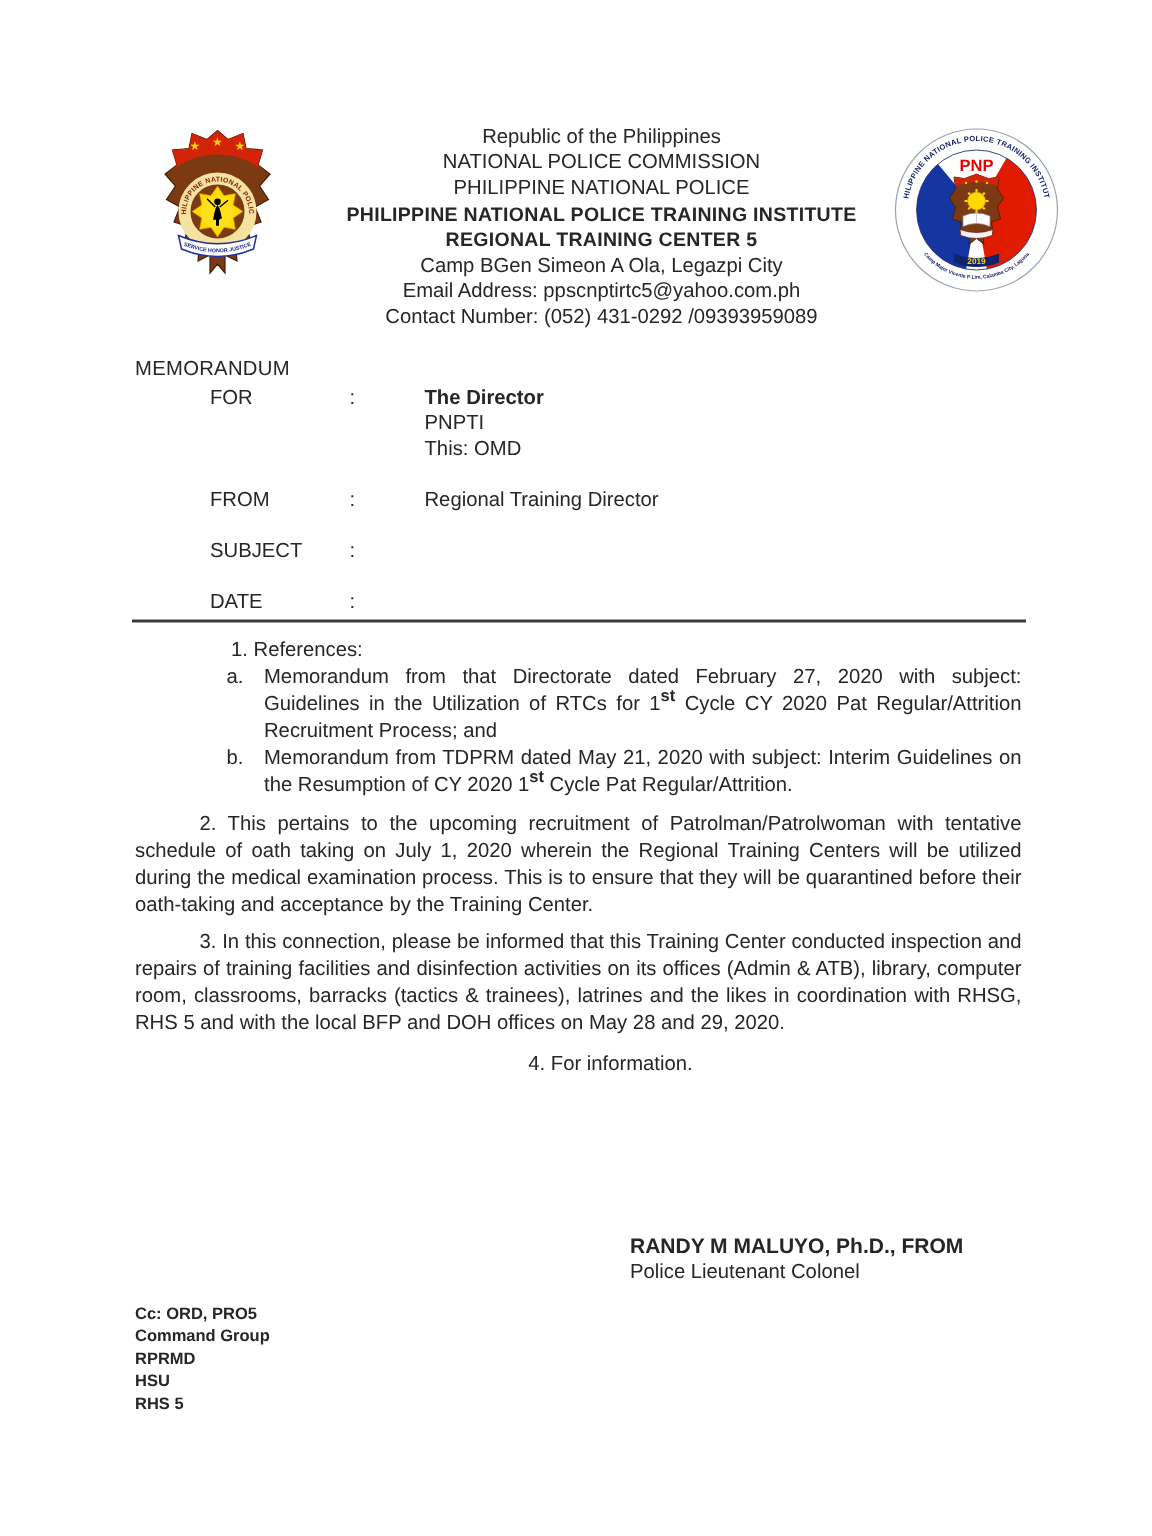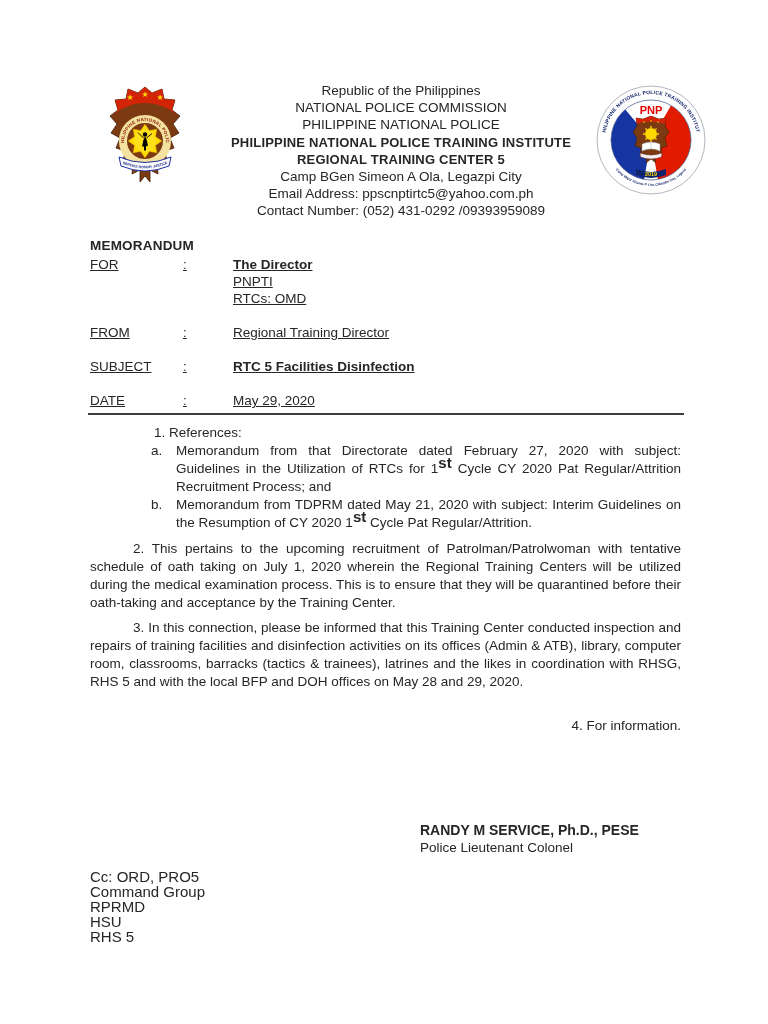--- a/index.html
+++ b/index.html
@@ -14,36 +14,36 @@
   .header-text {
     position:absolute; left:201px; top:82px; width:400px;
     text-align:center; font-size:13.5px; line-height:17.2px; white-space:nowrap;
   }
   .header-text .hline-bold { font-weight:bold; font-size:13px; letter-spacing:.2px; }
   
   .content {
     position:absolute; left:90px; top:237px; width:591px;
     font-size:13.5px; line-height:18px;
   }
-  .memo-title { font-weight:bold; line-height:18px; margin:0 0 1px 0; letter-spacing:.2px; }
-  .memo-row { display:grid; grid-template-columns:93px 50px 1fr; line-height:17px; margin-bottom:17px;text-decoration:underline; }
+  .memo-title { font-weight:normal; line-height:18px; margin:0 0 1px 0; letter-spacing:.2px; }
+  .memo-row { display:grid; grid-template-columns:93px 50px 1fr; margin-left:50px; line-height:17px; margin-bottom:17px; }
   .memo-row.last { margin-bottom:4px; }
   .bold { font-weight:bold; }
   .separator { height:0; border-bottom:2px solid #3d3d3d; margin:0 -3px 9px -2px; }
   .refs-heading { margin-left:64px; }
   .ref-item { position:relative; margin-left:86px; text-align:justify; }
   .ref-item .marker { position:absolute; left:-25px; }
   .para { text-align:justify; text-indent:43px; margin:8px 0 0 0; }
   .para.p3 { margin-top:7px; }
-  .para.p4 { margin-top:26px; text-align:right; }
-  sup.ord { font-size:15px; font-weight:bold; line-height:0; vertical-align:super; }
+  .para.p4 { margin-top:9px; text-align:center; }
+  sup.ord { font-size:11px; font-weight:bold; line-height:0; vertical-align:super; }
   
   .signature { position:absolute; left:420px; top:821px; line-height:18px; font-size:13.5px; }
   .signature .name { font-weight:bold; font-size:14px; }
-  .cc-block { position:absolute; left:90px; top:869px; font-size:15px; line-height:15px; }
+  .cc-block { position:absolute; left:90px; top:869px; font-size:11px; line-height:15px;font-weight:bold; }
 </style>
 </head>
 <body>
 
 <div class="page">
 
   <svg class="seal-left" viewBox="0 0 76 105" xmlns="http://www.w3.org/2000/svg">
     <path d="M38,2 L45,8 L55,4 L57,14 L68,15 L65,25 L73,31 L66,39 L72,48 L63,53 L67,63 L58,66 L60,77 L50,77 L51,89 L43,85 L43,97 L38,91 L33,97 L33,85 L25,89 L26,77 L16,77 L18,66 L9,63 L13,53 L4,48 L10,39 L3,31 L11,25 L8,15 L19,14 L21,4 L31,8 Z" fill="#7c3a13" stroke="#431d06" stroke-width="0.8"></path>
     <path d="M38,2 L45,8 L55,4 L57,14 L68,15 L65,25 L70,30 C59,21 49,18 38,18 C27,18 17,21 6,30 L11,25 L8,15 L19,14 L21,4 L31,8 Z" fill="#d42408"></path>
     <text x="23" y="15" font-size="8" text-anchor="middle" fill="#ffd700" font-family="DejaVu Sans">★</text>
@@ -127,40 +127,38 @@
   <div class="content">
 
     <div class="memo-title">MEMORANDUM</div>
 
     <div class="memo-row">
       <div>FOR</div>
       <div>:</div>
       <div>
         <div class="bold">The Director</div>
         <div>PNPTI</div>
-        <div>RTCs: OMD</div>
+        <div>This: OMD</div>
       </div>
     </div>
 
     <div class="memo-row">
       <div>FROM</div>
       <div>:</div>
       <div>Regional Training Director</div>
     </div>
 
     <div class="memo-row">
       <div>SUBJECT</div>
       <div>:</div>
-      <div class="bold">RTC 5 Facilities Disinfection</div>
     </div>
 
     <div class="memo-row last">
       <div>DATE</div>
       <div>:</div>
-      <div>May 29, 2020</div>
     </div>
 
     <div class="separator"></div>
 
     <div class="refs-heading">1.  References:</div>
 
     <div class="ref-item">
       <span class="marker">a.</span><span>Memorandum from that Directorate dated February 27, 2020 with subject: Guidelines in the Utilization of RTCs for 1</span><sup class="ord">st</sup><span> Cycle CY 2020 Pat Regular/Attrition Recruitment Process; and</span>
     </div>
 
@@ -168,21 +166,21 @@
       <span class="marker">b.</span><span>Memorandum from TDPRM dated May 21, 2020 with subject: Interim Guidelines on the Resumption of CY 2020 1</span><sup class="ord">st</sup><span> Cycle Pat Regular/Attrition.</span>
     </div>
 
     <p class="para p2">2.  This pertains to the upcoming recruitment of Patrolman/Patrolwoman with tentative schedule of oath taking on July 1, 2020 wherein the Regional Training Centers will be utilized during the medical examination process. This is to ensure that they will be quarantined before their oath-taking and acceptance by the Training Center.</p>
     <p class="para p3">3.  In this connection, please be informed that this Training Center conducted inspection and repairs of training facilities and disinfection activities on its offices (Admin &amp; ATB), library, computer room, classrooms, barracks (tactics &amp; trainees), latrines and the likes in coordination with RHSG, RHS 5 and with the local BFP and DOH  offices on May 28 and 29, 2020.</p>
     <p class="para p4">4.   For information.</p>
 
   </div>
 
   <div class="signature">
-    <div class="name">RANDY M SERVICE, Ph.D., PESE</div>
+    <div class="name">RANDY M MALUYO, Ph.D., FROM</div>
     <div>Police Lieutenant Colonel</div>
   </div>
 
   <div class="cc-block">
     <div>Cc: ORD, PRO5</div>
     <div>Command Group</div>
     <div>RPRMD</div>
     <div>HSU</div>
     <div>RHS 5</div>
   </div>

